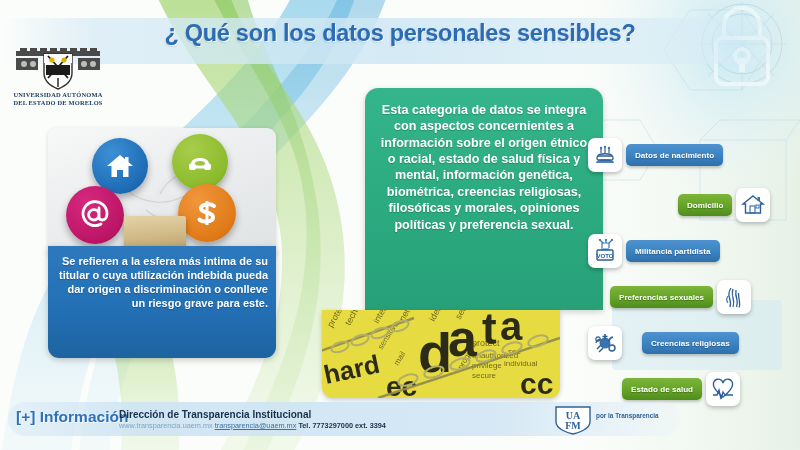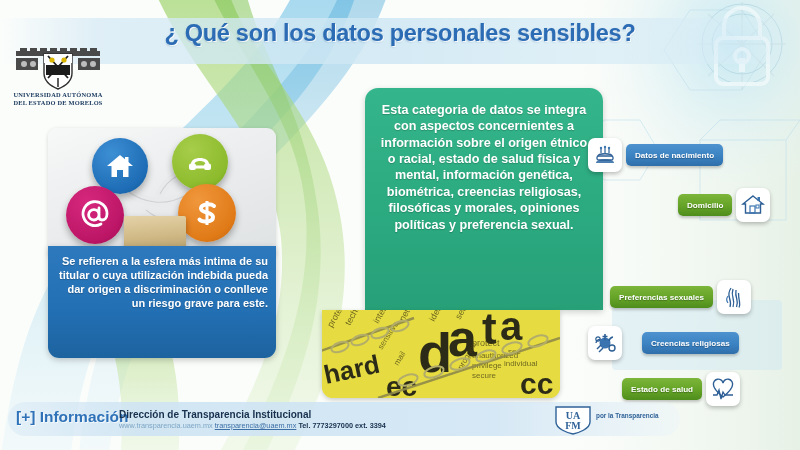--- a/index.html
+++ b/index.html
@@ -376,20 +376,35 @@
       <div class="ico-tile">
         <svg width="24" height="24" viewBox="0 0 24 24">
             <path d="M12 3 L22 11 L19.5 11 L19.5 20 L4.5 20 L4.5 11 L2 11 Z" fill="none" stroke="#2d5f96" stroke-width="1.4"></path>
             <rect x="9" y="13" width="5" height="7" fill="none" stroke="#3a74b0" stroke-width="1.2"></rect>
             <rect x="15" y="12" width="3" height="3" fill="none" stroke="#3a74b0" stroke-width="1"></rect>
             <rect x="16.5" y="4" width="2.5" height="4" fill="#3a74b0"></rect>
           </svg>
       </div>
     </div>
 
+    <div class="rl-row" style="left:0; top:144px; gap:4px;">
+      <div class="ico-tile">
+        <svg width="24" height="24" viewBox="0 0 24 24">
+            <rect x="4" y="11" width="16" height="10" rx="1" fill="none" stroke="#2d5f96" stroke-width="1.4"></rect>
+            <text x="12" y="19" font-size="6" font-weight="bold" fill="#2d5f96" text-anchor="middle" font-family="'Liberation Sans',sans-serif">VOTO</text>
+            <rect x="8" y="9.5" width="8" height="2" fill="#3a74b0"></rect>
+            <path d="M9 9 L9 4 L16 4 L16 9" fill="none" stroke="#3a74b0" stroke-width="1.2"></path>
+            <path d="M10 4 L7 1 M13 4 L13 1 M16 4 L19 1" stroke="#3a74b0" stroke-width="1.2"></path>
+            <circle cx="7" cy="1" r="1.1" fill="#3a74b0"></circle>
+            <circle cx="13" cy="1" r="1.1" fill="#3a74b0"></circle>
+            <circle cx="19" cy="1" r="1.1" fill="#3a74b0"></circle>
+          </svg>
+      </div>
+      <div class="pill blue">Militancia partidista</div>
+    </div>
 
     <div class="rl-row" style="left:22px; top:190px; gap:4px;">
       <div class="pill green">Preferencias sexuales</div>
       <div class="ico-tile">
         <svg width="24" height="24" viewBox="0 0 24 24">
             <path d="M9 3 C7 6 6.5 10 7.5 13 C8.5 16 9 19 8 22" fill="none" stroke="#2d5f96" stroke-width="1.3"></path>
             <path d="M11 4 C10 7 10 10 11 13 C12 16 12 19 11 22" fill="none" stroke="#2d5f96" stroke-width="1.3"></path>
             <path d="M14 5 C13.5 8 13.8 11 14.8 14 C15.6 17 15.5 19.5 14.5 22" fill="none" stroke="#2d5f96" stroke-width="1.3"></path>
             <path d="M16.5 8 C16.5 11 17 14 17.5 17 C17.9 19 17.8 21 17 22.5" fill="none" stroke="#2d5f96" stroke-width="1.3"></path>
             <path d="M6 11 C4.5 13 4.5 16 6 18" fill="none" stroke="#3a74b0" stroke-width="1.2"></path>

